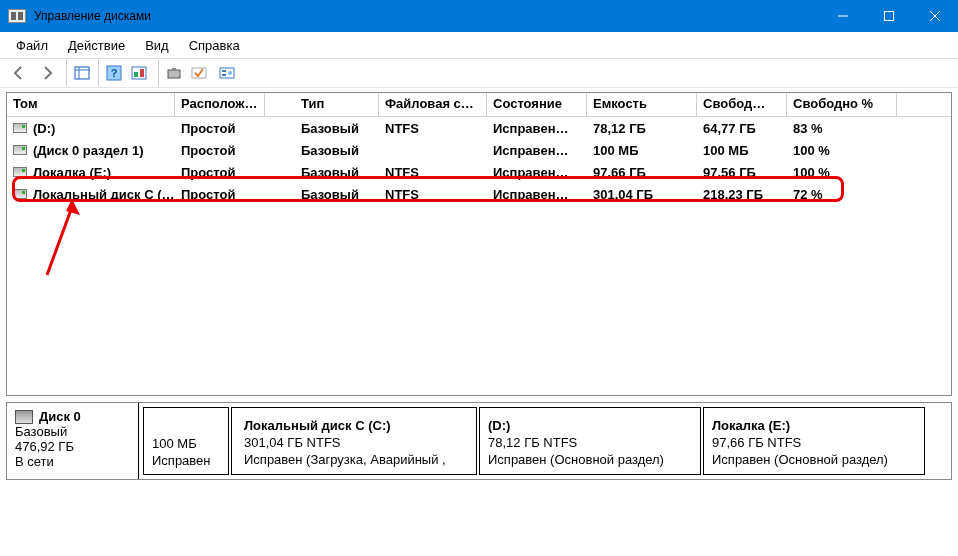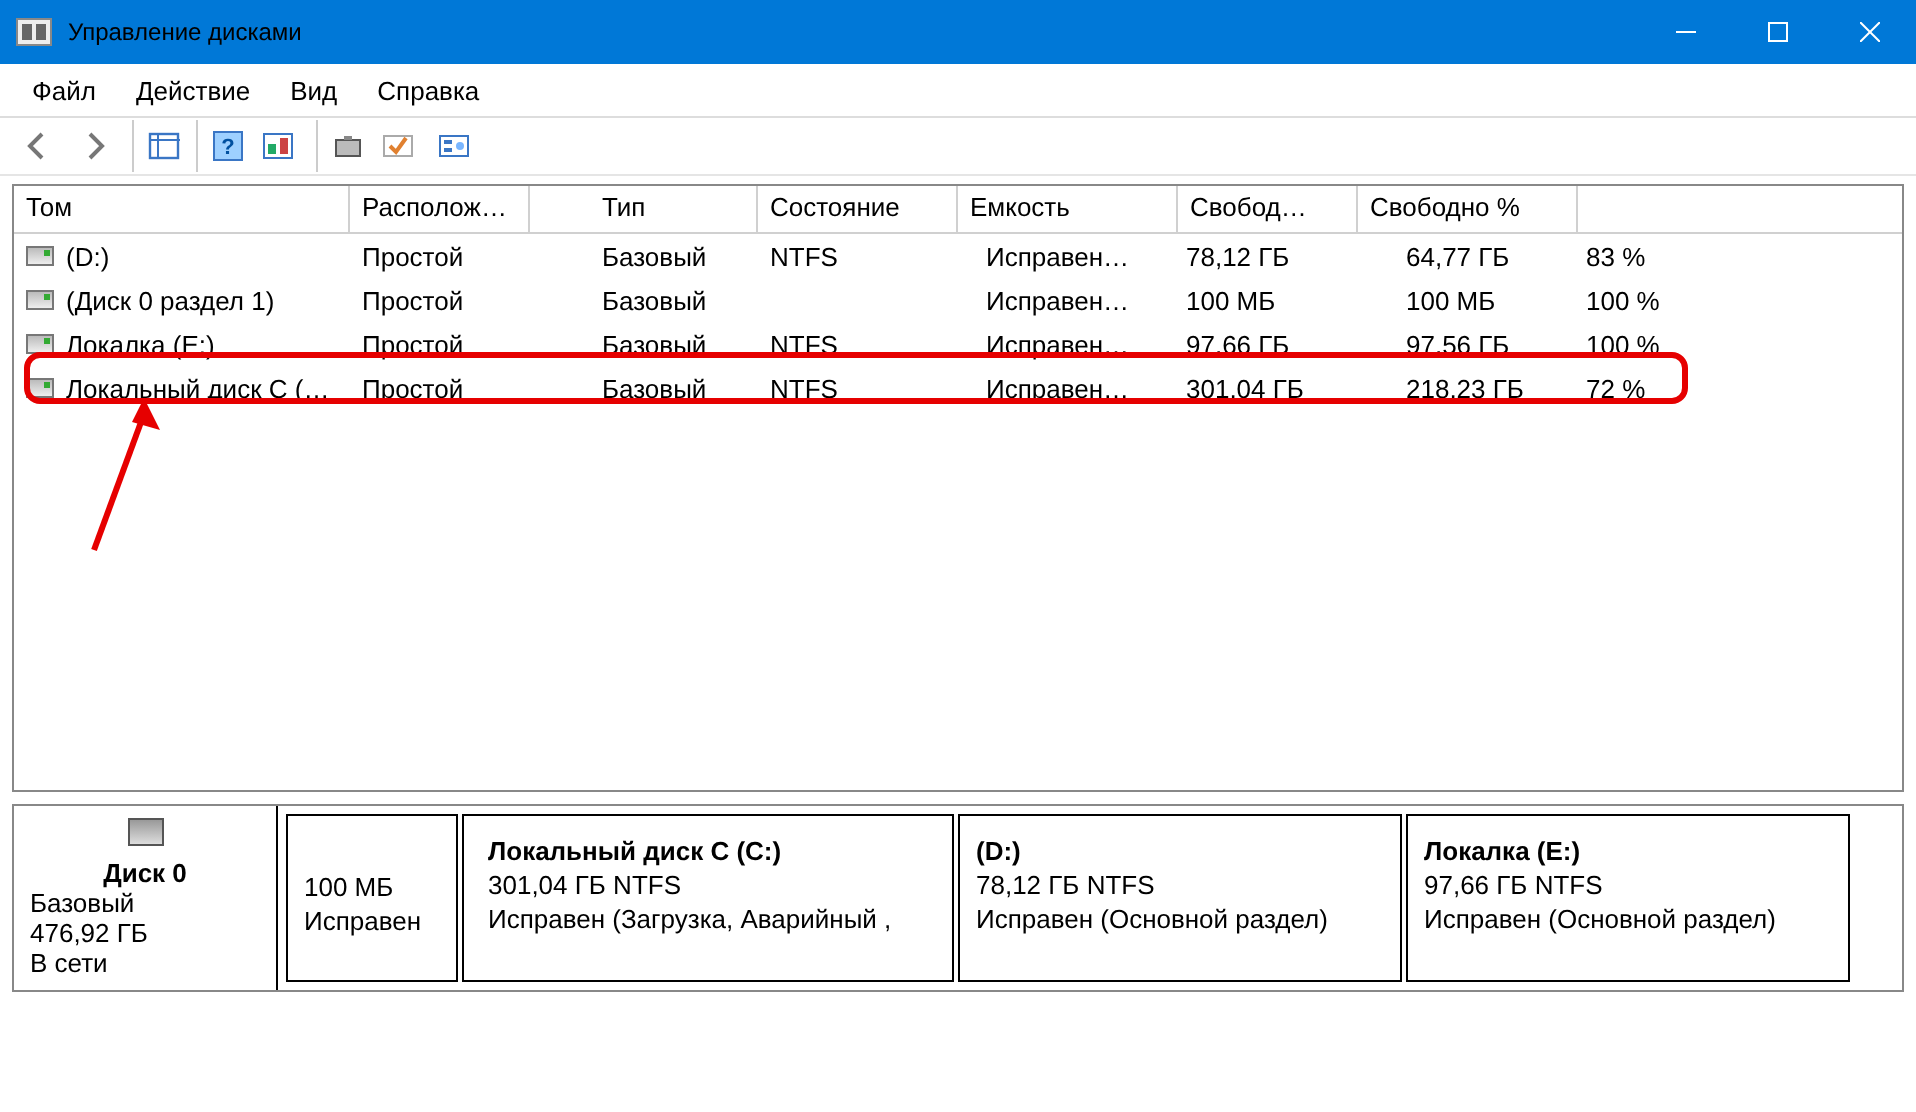--- a/index.html
+++ b/index.html
@@ -15,38 +15,38 @@
 .winbtn svg { width: 10px; height: 10px; }
 
 .menubar { height: 26px; display: flex; align-items: center; padding: 0 6px; font-size: 13px; }
 .menuitem { padding: 2px 10px; }
 
 .toolbar { height: 30px; display: flex; align-items: center; padding: 0 6px; gap: 0; border-top: 1px solid #ddd; border-bottom: 1px solid #e5e5e5; }
 .tbtn { width: 26px; height: 26px; display: flex; align-items: center; justify-content: center; margin-right: 2px; }
 .tbtn.sep { border-left: 1px solid #ccc; margin-left: 4px; padding-left: 4px; }
 .tbtn svg { width: 16px; height: 16px; }
 
-.content { border: 1px solid #888; margin: 4px 6px 0 6px; }
+.content { border: 1px solid #888; margin: 4px 6px 0 6px; font-weight: bold; }
 
 .grid-header { display: flex; background: #fff; border-bottom: 1px solid #d0d0d0; height: 24px; font-size: 13px; }
 .gh { border-right: 1px solid #d0d0d0; padding: 3px 6px; overflow: hidden; white-space: nowrap; text-overflow: ellipsis; }
 
 .grid-body { height: 278px; overflow: auto; font-size: 13px; background: #fff; }
 .row { display: flex; height: 22px; align-items: center; }
 .cell { padding: 0 6px; overflow: hidden; white-space: nowrap; text-overflow: ellipsis; display: flex; align-items: center; }
 .disk-icon-cell { display: inline-block; width: 14px; height: 10px; background: linear-gradient(#bbb,#eee); border: 1px solid #777; margin-right: 6px; position: relative; flex-shrink: 0; }
 .disk-icon-cell::after { content: ""; position: absolute; right: 1px; top: 1px; width: 3px; height: 3px; background: #3a3; }
 
 .highlight-box { position: absolute; border: 3px solid #e60000; border-radius: 8px; pointer-events: none; }
 
 .arrow-svg { position: absolute; pointer-events: none; }
 
 .bottom-pane { border: 1px solid #888; margin: 6px 6px 0 6px; display: flex; font-size: 13px; }
 .disk-info { width: 132px; padding: 6px 8px; border-right: 1px solid #000; }
-.disk-info .line1 { display: flex; align-items: center; gap: 6px; font-weight: bold; flex-direction: column; }
+.disk-info .line1 { display: flex; align-items: center; gap: 6px; font-weight: bold; }
 .disk-hd-icon { width: 18px; height: 14px; background: linear-gradient(#999,#ddd); border: 1px solid #555; position: relative; }
 .partitions { flex: 1; display: flex; padding: 4px; gap: 2px; }
 .part { flex: 0 0 auto; border: 1px solid #000; padding: 10px 8px 6px 8px; display: flex; flex-direction: column; justify-content: flex-start; gap: 2px; }
 .part .pname { font-weight: bold; }
 .part .pstat { white-space: nowrap; overflow: hidden; }
 
 .col-vol { width: 168px; }
 .col-lay { width: 90px; }
 .col-typ { width: 84px; margin-left: 30px; }
 .col-fs  { width: 108px; }
@@ -139,20 +139,21 @@
         <circle cx="11" cy="8" r="2" fill="#7ab6ff"></circle>
       </svg>
     </div>
 </div>
 
 <div class="content">
   <div class="grid-header">
     <div class="gh col-vol">Том</div>
     <div class="gh col-lay">Располож…</div>
     <div class="gh col-typ">Тип</div>
+    <div class="gh col-fs">Файловая с…</div>
     <div class="gh col-sta">Состояние</div>
     <div class="gh col-cap">Емкость</div>
     <div class="gh col-fre">Свобод…</div>
     <div class="gh col-pct">Свободно %</div>
   </div>
   <div class="grid-body" id="grid-body">
       <div class="row">
         <div class="cell col-vol">
           <span class="disk-icon-cell"></span>
           <span>(D:)</span>

